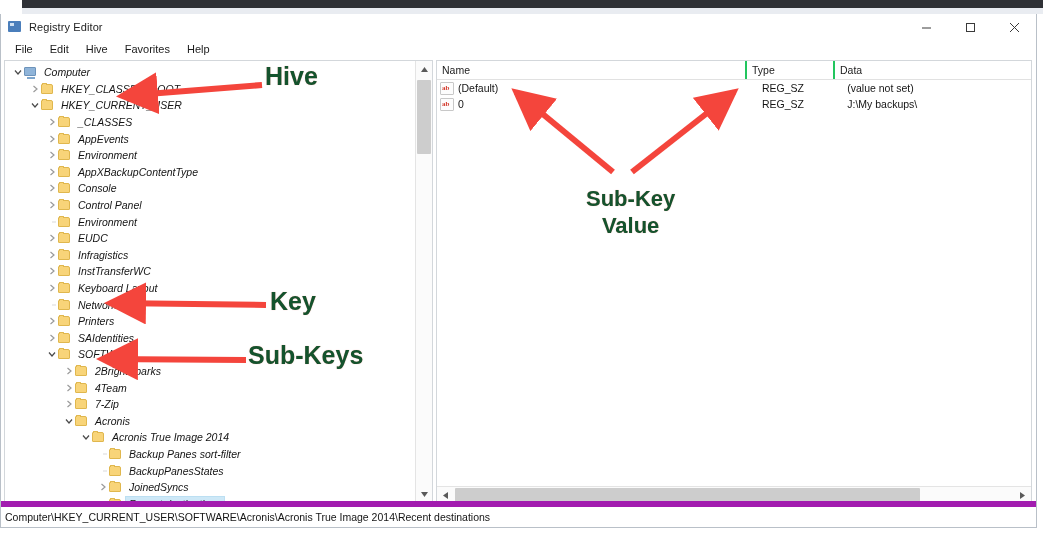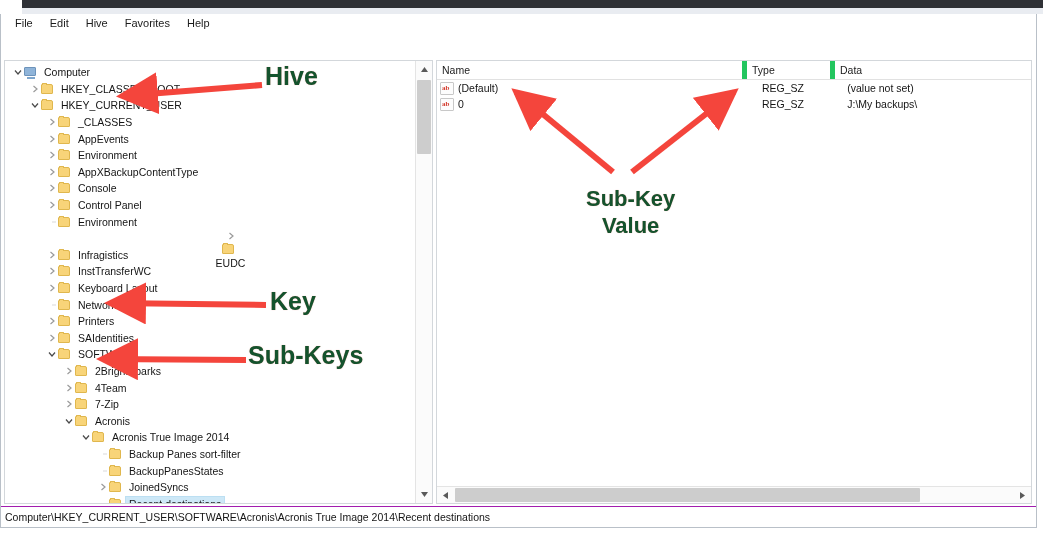--- a/index.html
+++ b/index.html
@@ -34,21 +34,21 @@
   .menu-item{font-size:11px;color:#1b1b1b;padding:2px 8px;line-height:12px;}
 
   .content{position:absolute;left:3px;top:46px;width:1029px;height:444px;display:flex;}
 
   
   .tree-pane{
     width:429px;height:444px;box-sizing:border-box;
     border:1px solid #d3d7db;background:#ffffff;position:relative;overflow:hidden;
   }
   .tree-scroll{position:absolute;left:0;top:0;width:411px;height:442px;overflow:hidden;}
-  .tree{padding-top:3px;}
+  .tree{padding-top:3px;font-style:italic;}
   .row{height:16.6px;display:flex;align-items:center;font-size:10.5px;color:#141414;white-space:nowrap;position:relative;}
   .row.sel .lbl{background:#cde8f7;outline:1px solid #bcdff2;}
   .exp{width:13px;height:16px;display:flex;align-items:center;justify-content:center;flex:0 0 13px;}
   .exp svg{display:block;}
   .ico{flex:0 0 13px;width:13px;height:12px;margin-right:4px;position:relative;}
   .folder{position:absolute;left:0;top:1px;width:12px;height:10px;background:#f8d479;border:1px solid #e0b74e;border-radius:1px 2px 1px 1px;box-sizing:border-box;}
   .folder:before{content:"";position:absolute;left:0;top:-2px;width:5px;height:2px;background:#f8d479;border:1px solid #e0b74e;border-bottom:none;border-radius:1px 1px 0 0;box-sizing:border-box;}
   .pc{position:absolute;left:0;top:1px;width:12px;height:9px;background:#8fb4d9;border:1px solid #6d93ba;border-radius:1px;box-sizing:border-box;}
   .pc:after{content:"";position:absolute;left:2px;top:9px;width:8px;height:2px;background:#7ea6cd;}
   .lbl{padding:0 3px;line-height:14px;}
@@ -58,41 +58,41 @@
   .sb-arrow{width:17px;height:17px;display:flex;align-items:center;justify-content:center;color:#5a5a5a;font-size:8px;}
   .sb-arrow.bottom{position:absolute;bottom:0;left:0;}
   .v-thumb{position:absolute;left:1px;top:19px;width:14px;height:74px;background:#cdcdcd;border-radius:1px;}
 
   
   .list-pane{
     margin-left:3px;width:596px;height:444px;box-sizing:border-box;
     border:1px solid #d3d7db;background:#ffffff;position:relative;overflow:hidden;
   }
   .lhead{height:18px;display:flex;border-bottom:1px solid #e1e1e1;background:#ffffff;}
-  .lhead .hc{font-size:10.5px;color:#1b1b1b;padding:3px 0 0 5px;box-sizing:border-box;border-right:5px solid #22c55e;height:18px;}
+  .lhead .hc{font-size:10.5px;color:#1b1b1b;padding:3px 0 0 5px;box-sizing:border-box;border-right:2px solid #22c55e;height:18px;}
   .hc.c-name{width:310px;}
   .hc.c-type{width:88px;}
   .hc.c-data{width:195px;border-right:none;}
   .lrow{height:16px;display:flex;align-items:center;font-size:10.5px;color:#141414;}
   .lc{box-sizing:border-box;padding-left:5px;white-space:nowrap;overflow:hidden;}
   .lc.c-name{width:310px;display:flex;align-items:center;gap:4px;padding-left:3px;}
   .lc.c-type{width:88px;margin-left:20px;}
   .lc.c-data{width:195px;}
   .ab-ico{flex:0 0 12px;width:12px;height:11px;border:1px solid #c8c8c8;background:#fdfdfd;border-radius:1px;position:relative;}
   .ab-ico span{position:absolute;left:1px;top:0px;font-size:7px;line-height:11px;color:#d33a2c;font-family:"Liberation Serif",serif;font-weight:700;}
   .h-sb{position:absolute;left:0;bottom:0;width:594px;height:17px;background:#fbfbfb;border-top:1px solid #e4e4e4;box-sizing:border-box;}
   .h-arrow{position:absolute;top:0;width:17px;height:16px;display:flex;align-items:center;justify-content:center;color:#5a5a5a;font-size:8px;}
   .h-arrow.left{left:0;}
   .h-arrow.right{right:0;}
   .h-thumb{position:absolute;left:18px;top:1px;width:465px;height:14px;background:#cdcdcd;border-radius:1px;}
 
   
   .statusbar{
     position:absolute;left:0;bottom:0;width:1035px;height:20px;
-    border-top:1px solid #a21caf;background:#ffffff;
+    border-top:6px solid #a21caf;background:#ffffff;
     display:flex;align-items:center;
   }
   .statusbar .stxt{font-size:10.5px;color:#141414;padding-left:4px;white-space:nowrap;}
 
   
   .anno{position:absolute;color:#14532d;font-weight:700;font-family:"Liberation Sans",sans-serif;
         text-shadow:0 0 1px rgba(244,69,60,.45);}
   .anno.hive{left:265px;top:62px;font-size:25px;}
   .anno.key{left:270px;top:287px;font-size:25px;}
   .anno.subkeys{left:248px;top:341px;font-size:25px;}
@@ -103,20 +103,44 @@
 <body>
 
 <div class="top-band">
   <div class="darkstrip"></div>
   <div class="white-l"></div>
   <div class="white-r"></div>
 </div>
 
 <div class="window">
 
+  <div class="titlebar">
+    <div class="app-icon">
+        <div class="scr"></div>
+      </div>
+    <div class="app-title">Registry Editor</div>
+    <div class="wbtns">
+      <div class="wbtn">
+        <svg width="11" height="11" viewBox="0 0 11 11">
+            <line x1="1" y1="6" x2="10" y2="6" stroke="#3a3a3a" stroke-width="1"></line>
+          </svg>
+      </div>
+      <div class="wbtn">
+        <svg width="11" height="11" viewBox="0 0 11 11">
+            <rect x="1.5" y="1.5" width="8" height="8" fill="none" stroke="#3a3a3a" stroke-width="1"></rect>
+          </svg>
+      </div>
+      <div class="wbtn">
+        <svg width="11" height="11" viewBox="0 0 11 11">
+            <line x1="1" y1="1" x2="10" y2="10" stroke="#3a3a3a" stroke-width="1"></line>
+            <line x1="10" y1="1" x2="1" y2="10" stroke="#3a3a3a" stroke-width="1"></line>
+          </svg>
+      </div>
+    </div>
+  </div>
 
   <div class="menubar">
     <div class="menu-item">File</div>
     <div class="menu-item">Edit</div>
     <div class="menu-item">Hive</div>
     <div class="menu-item">Favorites</div>
     <div class="menu-item">Help</div>
   </div>
 
   <div class="content">
@@ -227,21 +251,21 @@
               <div class="exp">
                 <svg width="8" height="16" viewBox="0 0 8 16">
                   <line x1="4" y1="8" x2="8" y2="8" stroke="#d9d9d9" stroke-width="1"></line>
                 </svg>
               </div>
               <div class="ico">
                 <div class="folder"></div>
               </div>
               <span class="lbl">Environment</span>
             </div>
-            <div class="row" style="padding-left: 40px; flex-direction: column;">
+            <div class="row" style="padding-left: 40px;">
               <div class="exp">
                 <svg width="8" height="8" viewBox="0 0 8 8">
                   <path d="M2.5 1 L6 4 L2.5 7" fill="none" stroke="#9a9a9a" stroke-width="1.2"></path>
                 </svg>
               </div>
               <div class="ico">
                 <div class="folder"></div>
               </div>
               <span class="lbl">EUDC</span>
             </div>

